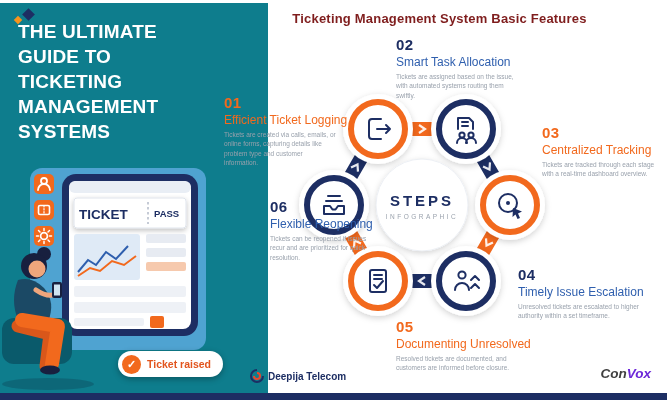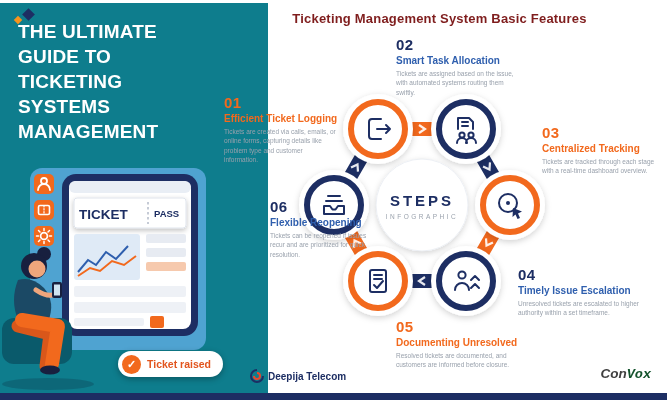--- a/index.html
+++ b/index.html
@@ -19,49 +19,49 @@
     box-shadow:0 2px 6px rgba(0,0,0,.3);font-size:10.5px;font-weight:800;color:#e2551e;z-index:5;
   }
   .badge-check{width:19px;height:19px;border-radius:50%;background:#f2691d;color:#fff;
     display:flex;align-items:center;justify-content:center;font-size:11px;font-weight:700;}
   
   .rp-title{position:absolute;left:212px;right:0;top:11px;text-align:center;
     font-size:13px;font-weight:800;color:#7f1d1d;letter-spacing:.2px;}
   .diagram{position:absolute;left:212px;top:0;}
   .feature{position:absolute;}
   .f-num{font-size:15px;font-weight:800;letter-spacing:.5px;}
-  .f-title{font-size:10px;font-weight:700;margin-top:2px;white-space:nowrap;}
+  .f-title{font-size:12px;font-weight:400;margin-top:2px;white-space:nowrap;}
   .f-desc{font-size:6.5px;line-height:1.45;color:#99a1ac;margin-top:3px;}
   .c-orange{color:#f2691d;}
   .c-navy{color:#1d2e63;}
   .c-blue{color:#2f5fae;}
   
   .brand-left{position:absolute;left:250px;top:369px;display:flex;align-items:center;gap:4px;
     font-size:10px;font-weight:700;color:#1d2e63;z-index:4;}
   .brand-right{position:absolute;right:16px;top:366px;font-size:13.5px;font-weight:800;font-style:italic;z-index:4;}
   .brand-right .con{color:#404040;}
-  .brand-right .vox{color:#14532d;font-family:Liberation Mono, monospace;}
+  .brand-right .vox{color:#6d28d9;}
   .bottom-bar{position:absolute;left:0;bottom:0;width:100%;height:7px;background:#1d2e63;z-index:3;}
   svg text{font-family:"Liberation Sans",sans-serif;}
 </style>
 </head>
 <body>
 
 <div class="stage">
 
   <div class="left-panel">
     <div class="corner-diamond" style="left:24px;top:7px;width:9px;height:9px;background:#1d2e63;"></div>
     <div class="corner-diamond" style="left:15px;top:14px;width:6px;height:6px;background:#f7941d;"></div>
 
     <div class="lp-title">
       <div>THE ULTIMATE</div>
       <div class="t-orange">GUIDE TO</div>
       <div class="t-orange">TICKETING</div>
+      <div>MANAGEMENT</div>
       <div>SYSTEMS</div>
-      <div>MANAGEMENT</div>
     </div>
 
     <svg class="lp-art" width="212" height="245" viewBox="0 0 212 245">
       <defs>
         <filter id="ds2" x="-50%" y="-50%" width="200%" height="200%">
           <feDropShadow dx="0" dy="2" stdDeviation="2.5" flood-color="#000000" flood-opacity="0.25"></feDropShadow>
         </filter>
       </defs>
 
       <rect x="30" y="10" width="176" height="182" rx="12" fill="#4fa3d1"></rect>

